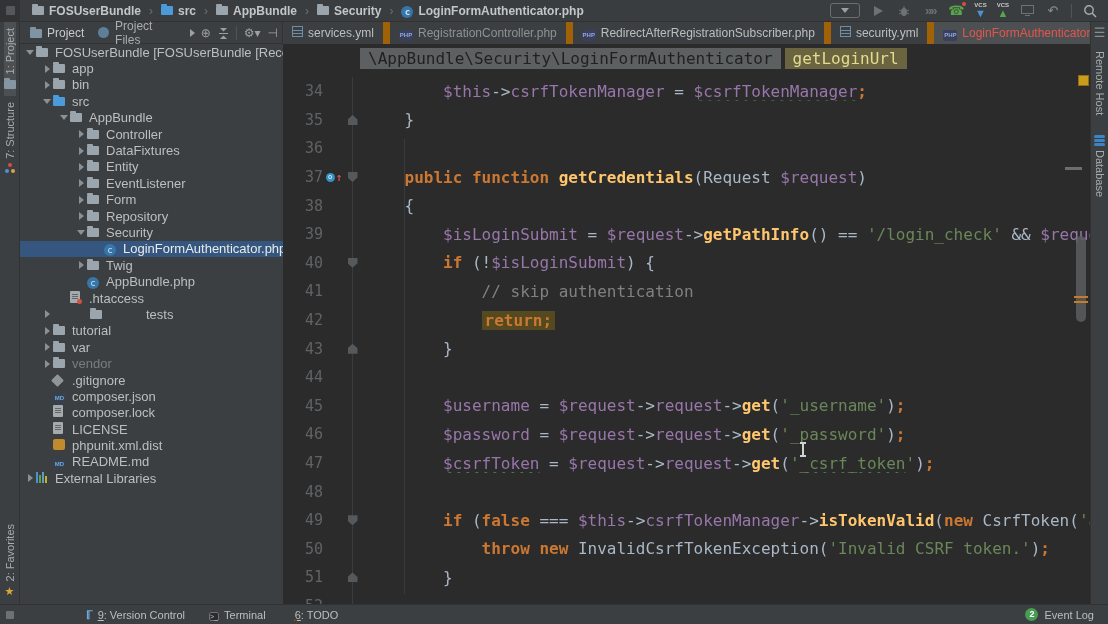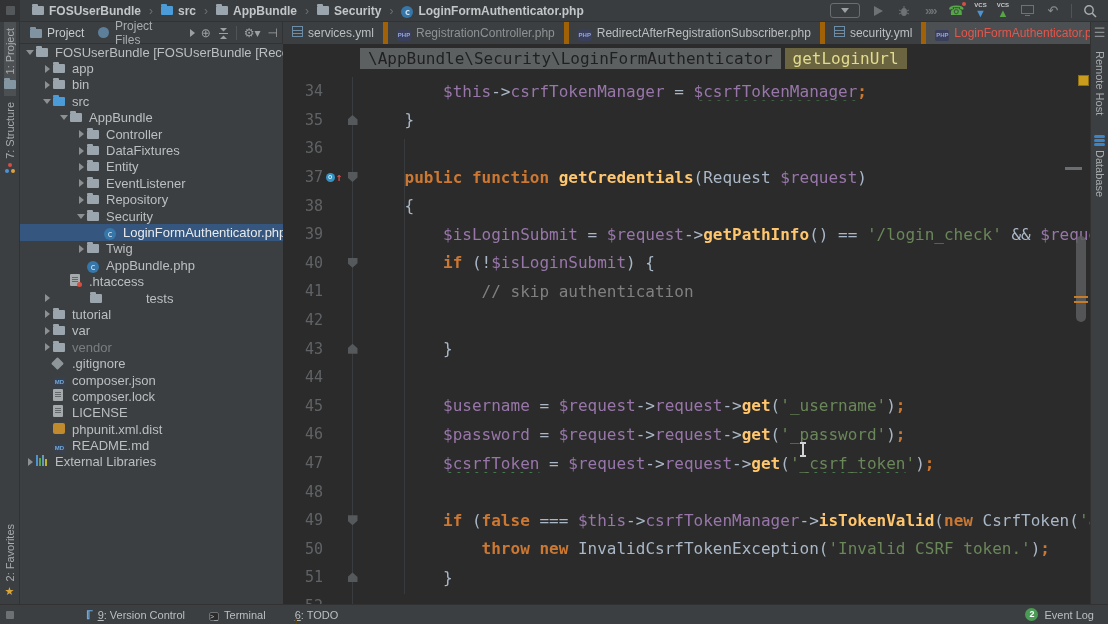--- a/index.html
+++ b/index.html
@@ -34,21 +34,21 @@
   .row2 { position:absolute; left:20px; top:22px; width:1088px; height:22px; background:#3c3f41; border-bottom:1px solid #323232; display:flex; }
   .proj-head { width:263px; height:22px; display:flex; align-items:center; gap:6px; padding:0 4px 0 6px; flex:0 0 auto; border-right:1px solid #323232; }
   .view-btn { display:flex; align-items:center; gap:5px; color:#a9acae; font-size:12px; padding:2px 4px; border-radius:2px; }
   .view-btn.active { color:#c7cacc; }
   .mini-ico { width:12px; height:12px; display:inline-block; position:relative; }
   .ph-tools { display:flex; align-items:center; gap:7px; margin-left:auto; color:#9da0a2; font-size:12px; }
   .tri-right-sm { width:0; height:0; border-top:4px solid transparent; border-bottom:4px solid transparent; border-left:5px solid #9da0a2; }
 
   
   .tabs { display:flex; height:22px; flex:1 1 auto; align-items:stretch; background:#3c3f41; overflow:hidden; }
-  .tab { display:flex; align-items:center; gap:5px; padding:0 9px; font-size:12px; color:#bcbfc1; border-right:5px solid #a16207; }
+  .tab { display:flex; align-items:center; gap:5px; padding:0 9px; font-size:12px; color:#bcbfc1; border-right:7px solid #a16207; }
   .tab.dim { color:#8f9294; }
   .tab.active { background:#4c5053; color:#e4564b; }
 
   
   .stripe-l { position:absolute; left:0; top:22px; width:20px; height:582px; background:#3c3f41; border-right:1px solid #323232; display:flex; flex-direction:column; align-items:center; }
   .stripe-r { position:absolute; left:1090px; top:22px; width:18px; height:582px; background:#3c3f41; border-left:1px solid #323232; display:flex; flex-direction:column; align-items:center; }
   .vbtn { display:flex; flex-direction:column; align-items:center; gap:4px; padding:6px 0; color:#a9acae; font-size:11px; }
   .vbtn.on { background:#4c5053; }
   .vtxt-up { writing-mode:vertical-lr; transform:rotate(180deg); white-space:nowrap; }
   .vtxt-dn { writing-mode:vertical-rl; white-space:nowrap; }
@@ -392,20 +392,29 @@
         </div>
         <span>EventListener</span>
       </div>
       <div class="trow" style="padding-left: 55px;">
         <div class="tar">
           <span class="tri-r"></span>
         </div>
         <div class="ticon">
           <span><span class="i-folder"></span></span>
         </div>
+        <span>Form</span>
+      </div>
+      <div class="trow" style="padding-left: 55px;">
+        <div class="tar">
+          <span class="tri-r"></span>
+        </div>
+        <div class="ticon">
+          <span><span class="i-folder"></span></span>
+        </div>
         <span>Repository</span>
       </div>
       <div class="trow" style="padding-left: 55px;">
         <div class="tar">
           <span class="tri-d"></span>
         </div>
         <div class="ticon">
           <span><span class="i-folder"></span></span>
         </div>
         <span>Security</span>
@@ -543,21 +552,21 @@
     <div class="ind-guide"></div>
     <div class="code-scroll" id="code">
         <div class="crow"><div class="ln">34</div><div class="gmark"></div><div class="foldc"></div><div class="ctext"><span class="tk d">        </span><span class="tk v">$this</span><span class="tk d">-&gt;</span><span class="tk v">csrfTokenManager</span><span class="tk d"> = </span><span class="tk v u">$csrfTokenManager</span><span class="tk k">;</span></div></div>
         <div class="crow"><div class="ln">35</div><div class="gmark"></div><div class="foldc"><span class="fold up"></span></div><div class="ctext"><span class="tk d">    }</span></div></div>
         <div class="crow"><div class="ln">36</div><div class="gmark"></div><div class="foldc"></div><div class="ctext"></div></div>
         <div class="crow"><div class="ln">37</div><div class="gmark"><span class="ovr-c">o</span><span class="ovr-a">↑</span></div><div class="foldc"><span class="fold down"></span></div><div class="ctext"><span class="tk d">    </span><span class="tk k">public</span><span class="tk d"> </span><span class="tk k">function</span><span class="tk d"> </span><span class="tk m">getCredentials</span><span class="tk d">(</span><span class="tk d">Request</span><span class="tk d"> </span><span class="tk v">$request</span><span class="tk d">)</span></div></div>
         <div class="crow"><div class="ln">38</div><div class="gmark"></div><div class="foldc"></div><div class="ctext"><span class="tk d">    {</span></div></div>
         <div class="crow"><div class="ln">39</div><div class="gmark"></div><div class="foldc"></div><div class="ctext"><span class="tk d">        </span><span class="tk v">$isLoginSubmit</span><span class="tk d"> = </span><span class="tk v">$request</span><span class="tk d">-&gt;</span><span class="tk m">getPathInfo</span><span class="tk d">() == </span><span class="tk s">'/login_check'</span><span class="tk d"> &amp;&amp; </span><span class="tk v">$reque</span></div></div>
         <div class="crow"><div class="ln">40</div><div class="gmark"></div><div class="foldc"><span class="fold down"></span></div><div class="ctext"><span class="tk d">        </span><span class="tk k">if</span><span class="tk d"> (!</span><span class="tk v">$isLoginSubmit</span><span class="tk d">) {</span></div></div>
         <div class="crow"><div class="ln">41</div><div class="gmark"></div><div class="foldc"></div><div class="ctext"><span class="tk d">            </span><span class="tk c">// skip authentication</span></div></div>
-        <div class="crow"><div class="ln">42</div><div class="gmark"></div><div class="foldc"></div></div>
+        <div class="crow"><div class="ln">42</div><div class="gmark"></div><div class="foldc"></div><div class="ctext"><span class="tk d">            </span><span class="tk k hl">return;</span></div></div>
         <div class="crow"><div class="ln">43</div><div class="gmark"></div><div class="foldc"><span class="fold up"></span></div><div class="ctext"><span class="tk d">        }</span></div></div>
         <div class="crow"><div class="ln">44</div><div class="gmark"></div><div class="foldc"></div><div class="ctext"></div></div>
         <div class="crow"><div class="ln">45</div><div class="gmark"></div><div class="foldc"></div><div class="ctext"><span class="tk d">        </span><span class="tk v">$username</span><span class="tk d"> = </span><span class="tk v">$request</span><span class="tk d">-&gt;</span><span class="tk v">request</span><span class="tk d">-&gt;</span><span class="tk m">get</span><span class="tk d">(</span><span class="tk s">'_username'</span><span class="tk d">)</span><span class="tk k">;</span></div></div>
         <div class="crow"><div class="ln">46</div><div class="gmark"></div><div class="foldc"></div><div class="ctext"><span class="tk d">        </span><span class="tk v">$password</span><span class="tk d"> = </span><span class="tk v">$request</span><span class="tk d">-&gt;</span><span class="tk v">request</span><span class="tk d">-&gt;</span><span class="tk m">get</span><span class="tk d">(</span><span class="tk s">'_password'</span><span class="tk d">)</span><span class="tk k">;</span></div></div>
         <div class="crow"><div class="ln">47</div><div class="gmark"></div><div class="foldc"></div><div class="ctext"><span class="tk d">        </span><span class="tk v u">$csrfToken</span><span class="tk d"> = </span><span class="tk v">$request</span><span class="tk d">-&gt;</span><span class="tk v">request</span><span class="tk d">-&gt;</span><span class="tk m">get</span><span class="tk d">(</span><span class="tk s">'</span><span class="tk s u">_csrf_token</span><span class="tk s">'</span><span class="tk d">)</span><span class="tk k">;</span></div></div>
         <div class="crow"><div class="ln">48</div><div class="gmark"></div><div class="foldc"></div><div class="ctext"></div></div>
         <div class="crow"><div class="ln">49</div><div class="gmark"></div><div class="foldc"><span class="fold down"></span></div><div class="ctext"><span class="tk d">        </span><span class="tk k">if</span><span class="tk d"> (</span><span class="tk k">false</span><span class="tk d"> === </span><span class="tk v">$this</span><span class="tk d">-&gt;</span><span class="tk v">csrfTokenManager</span><span class="tk d">-&gt;</span><span class="tk m">isTokenValid</span><span class="tk d">(</span><span class="tk k">new</span><span class="tk d"> </span><span class="tk d">CsrfToken</span><span class="tk d">(</span><span class="tk s">'a</span></div></div>
         <div class="crow"><div class="ln">50</div><div class="gmark"></div><div class="foldc"></div><div class="ctext"><span class="tk d">            </span><span class="tk k">throw</span><span class="tk d"> </span><span class="tk k">new</span><span class="tk d"> InvalidCsrfTokenException(</span><span class="tk s">'Invalid </span><span class="tk s u">CSRF</span><span class="tk s"> token.'</span><span class="tk d">)</span><span class="tk k">;</span></div></div>
         <div class="crow"><div class="ln">51</div><div class="gmark"></div><div class="foldc"><span class="fold up"></span></div><div class="ctext"><span class="tk d">        }</span></div></div>
         <div class="crow"><div class="ln">52</div><div class="gmark"></div><div class="foldc"></div><div class="ctext"></div></div>

